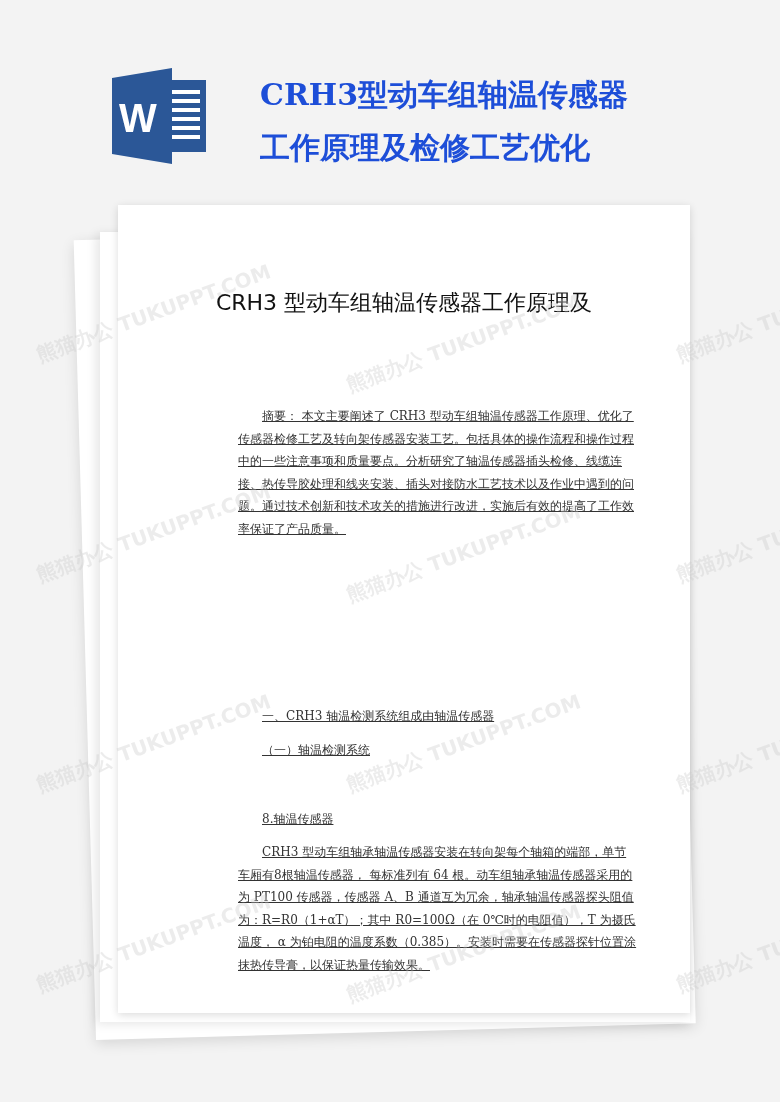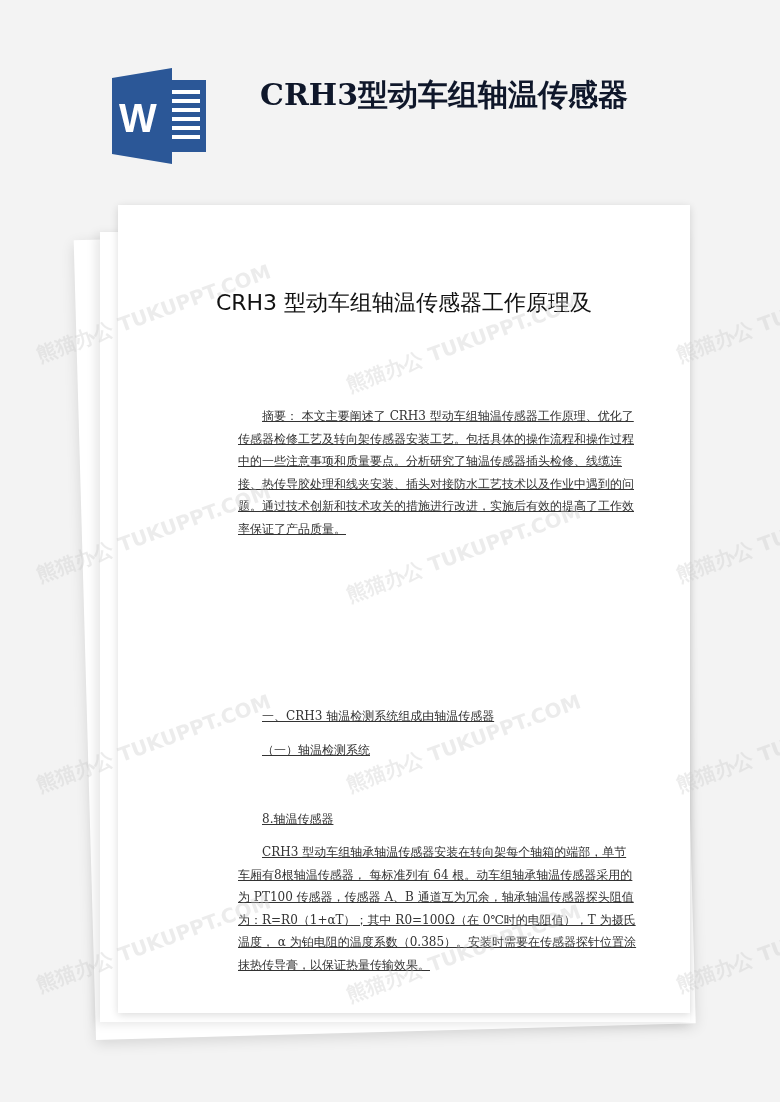--- a/index.html
+++ b/index.html
@@ -6,21 +6,21 @@
   body {
     width: 780px; height: 1102px; overflow: hidden;
     background: #f3f3f3;
     position: relative;
     font-family: "DejaVu Serif", "Liberation Serif", serif;
   }
   .header { position: absolute; left: 0; top: 0; width: 780px; height: 200px; }
   .word-icon { position: absolute; left: 108px; top: 68px; width: 102px; height: 96px; }
   .header-title {
     position: absolute; left: 260px; top: 68px;
-    color: #0f172a; font-size: 30px; font-weight: bold; line-height: 53px;
+    color: #1d4ed8; font-size: 30px; font-weight: bold; line-height: 53px;
     font-family: "DejaVu Serif", "Liberation Serif", serif;
     letter-spacing: 0px;
   }
   .header-title div { white-space: nowrap; }
 
   .page-back2 {
     position: absolute; left: 96px; top: 240px; width: 600px; height: 800px;
     background: #fff; transform: rotate(-1.6deg); transform-origin: left bottom;
     box-shadow: 0 4px 14px rgba(0,0,0,0.12);
   }
@@ -64,20 +64,21 @@
       <rect x="56" y="40" width="36" height="4"></rect>
       <rect x="56" y="49" width="36" height="4"></rect>
       <rect x="56" y="58" width="36" height="4"></rect>
       <rect x="56" y="67" width="36" height="4"></rect>
     </g>
     <polygon points="4,10 64,0 64,96 4,86" fill="#2b5797"></polygon>
     <text x="11" y="64" fill="#fff" font-size="40" font-weight="bold" font-family="Liberation Sans, sans-serif">W</text>
   </svg>
   <div class="header-title">
     <div>CRH3型动车组轴温传感器</div>
+    <div>工作原理及检修工艺优化</div>
   </div>
 </div>
 
 <div class="page-back2"></div>
 <div class="page-back1"></div>
 
 <div class="page">
   <div class="doc-title">
     <div>CRH3 型动车组轴温传感器工作原理及</div>
   </div>

